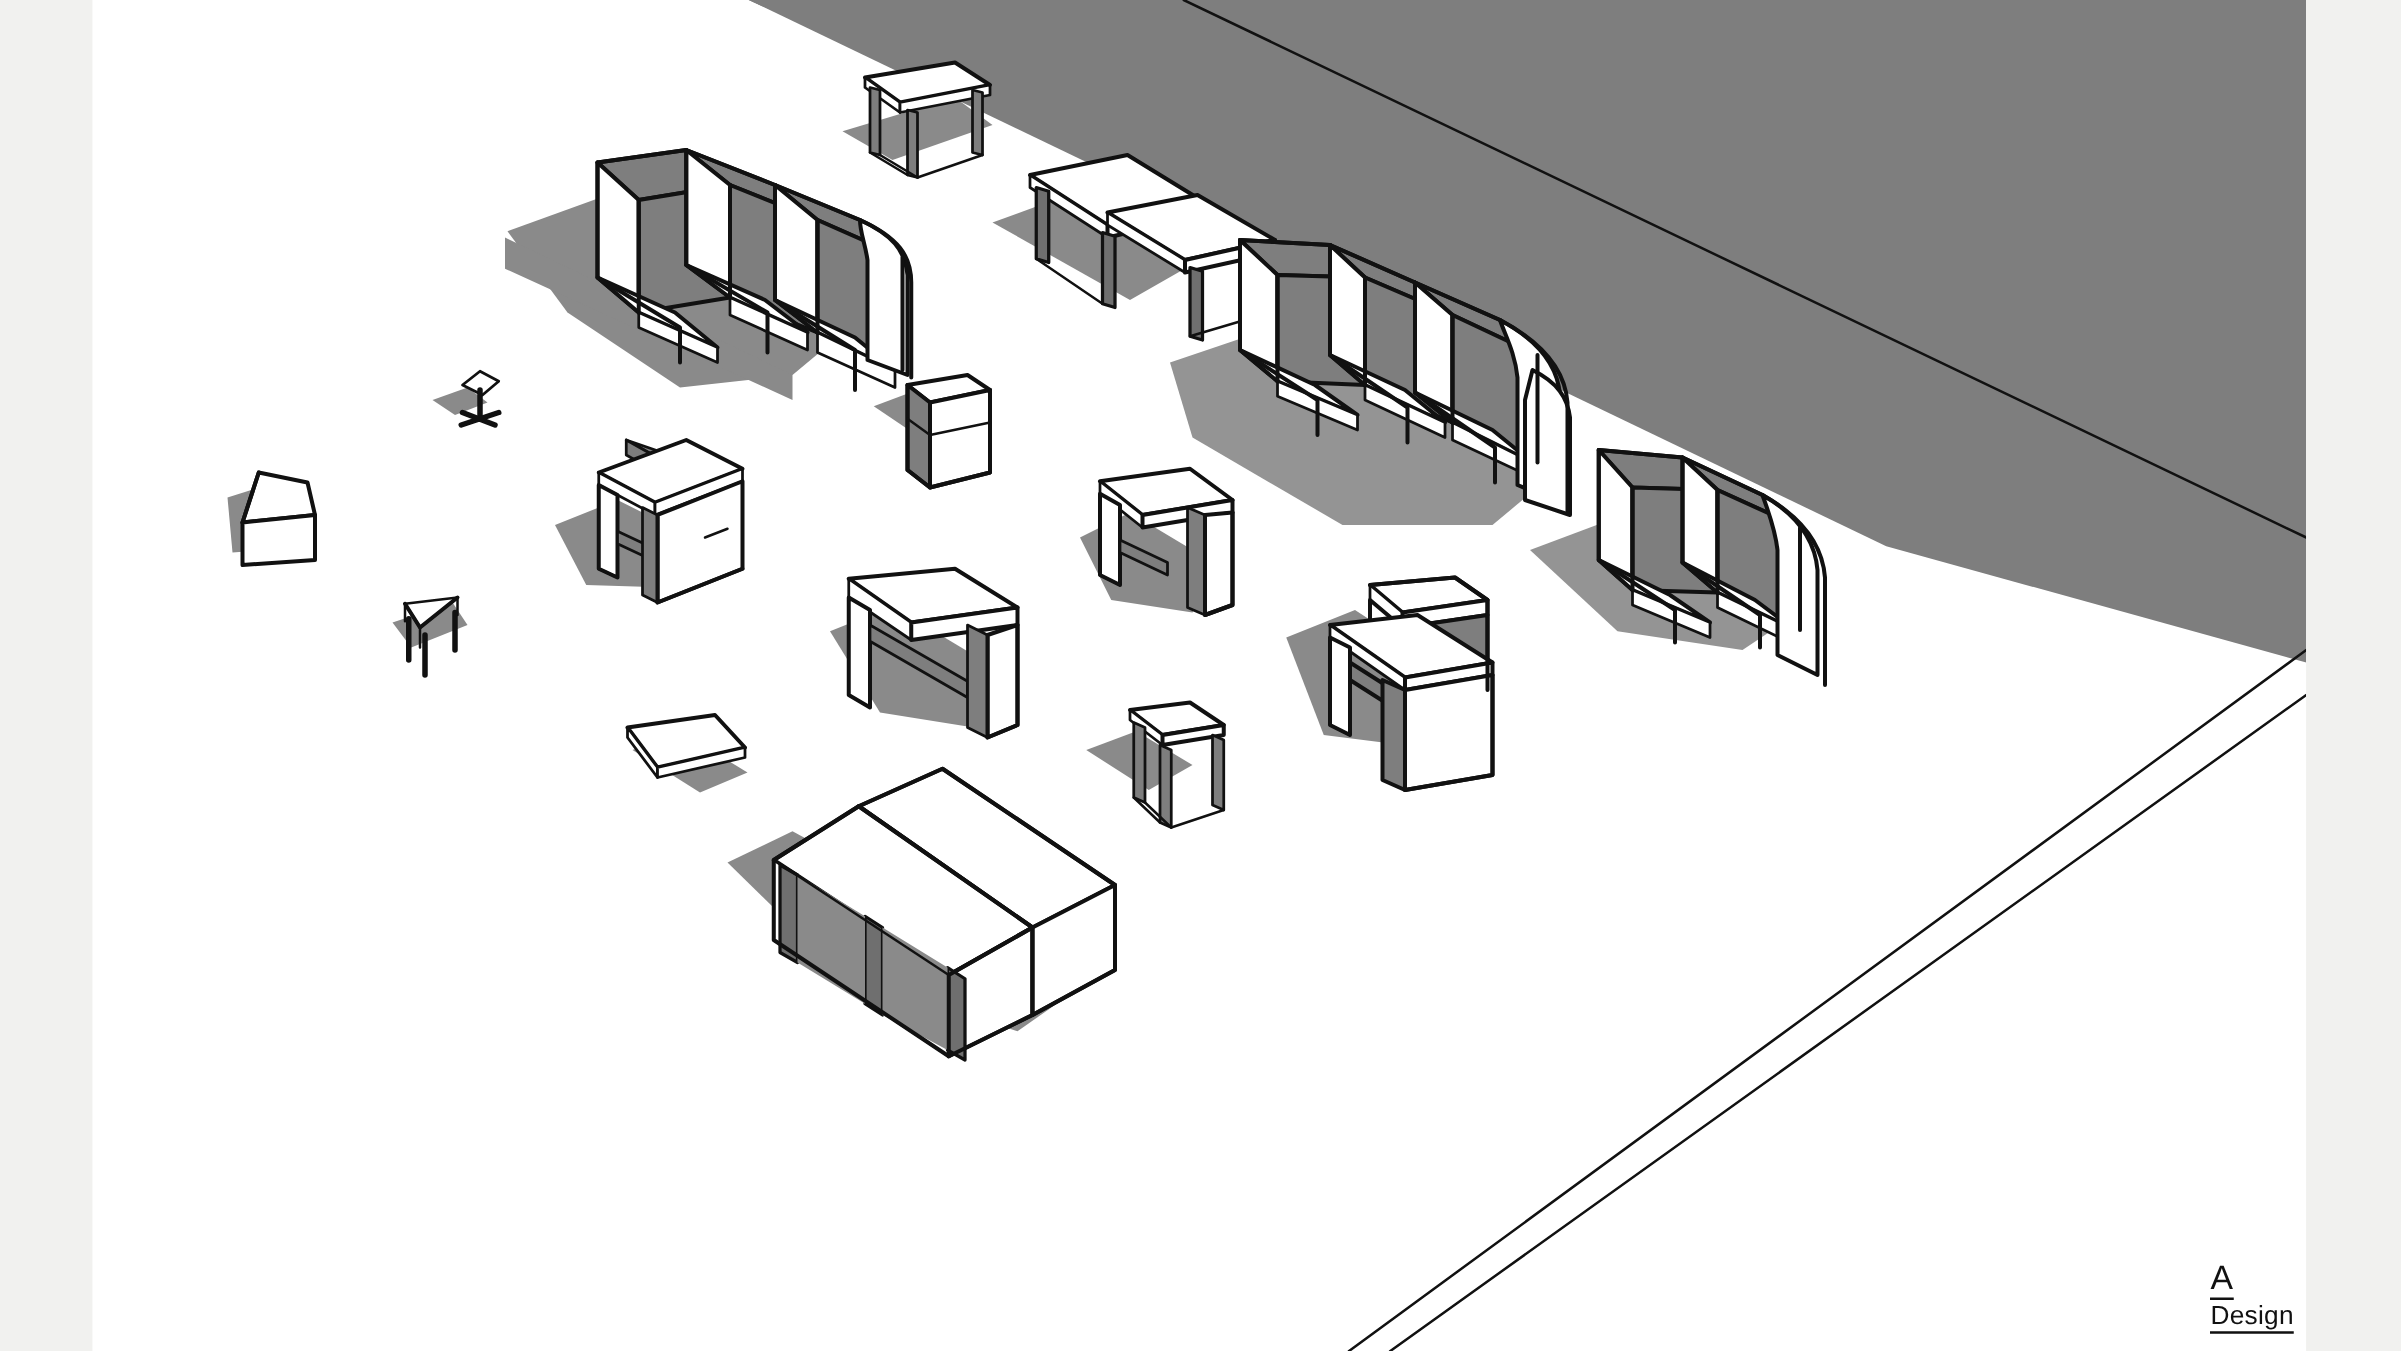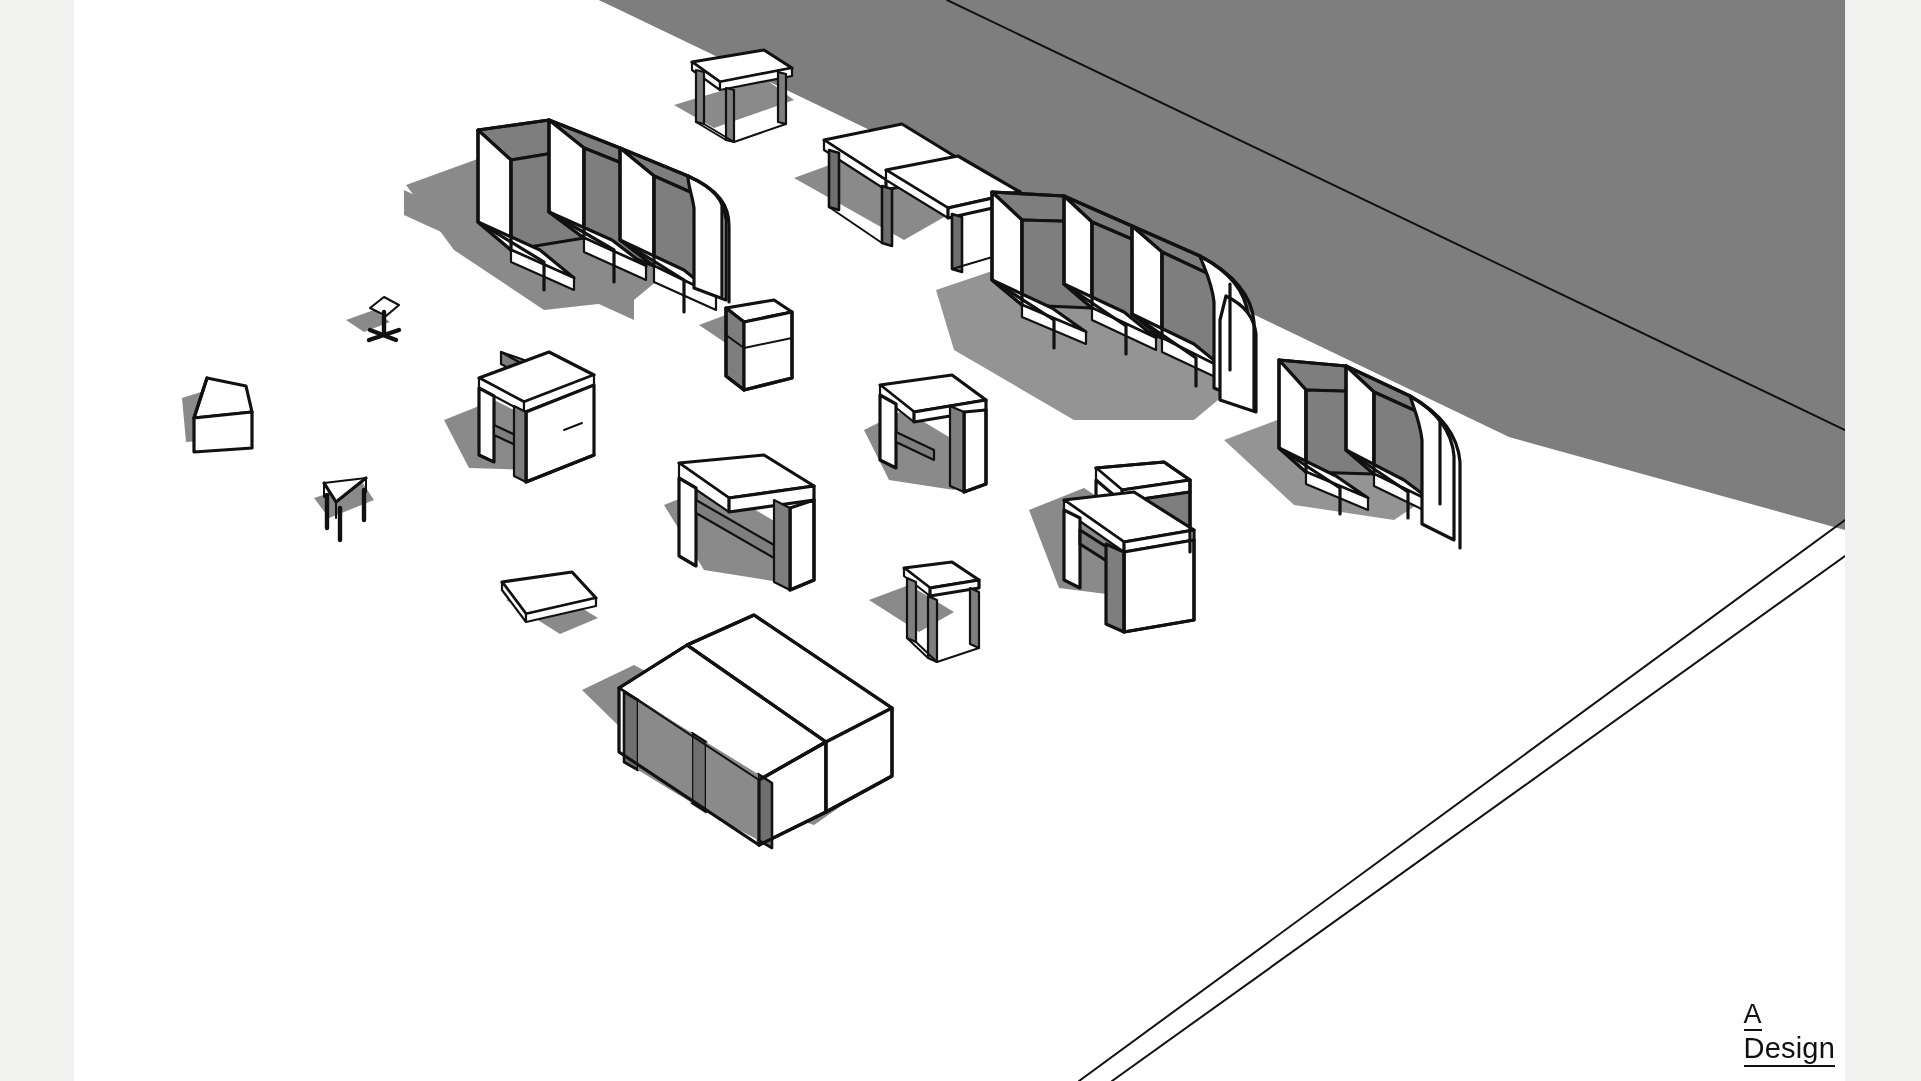--- a/index.html
+++ b/index.html
@@ -47,21 +47,21 @@
     right: 86px;
     bottom: 12px;
     text-align: left;
     line-height: 1.06;
     color: #111111;
     pointer-events: none;
     z-index: 40;
   }
   #watermark .wm-line {
     display: block;
-    font-size: 29px;
+    font-size: 21px;
     letter-spacing: 0.2px;
     border-bottom: 2.5px solid #111111;
     padding-bottom: 1px;
     margin-bottom: 2px;
     width: fit-content;
   }
   #watermark .wm-line.wm-a { font-size: 27px; }
 </style>
 </head>
 <body>

